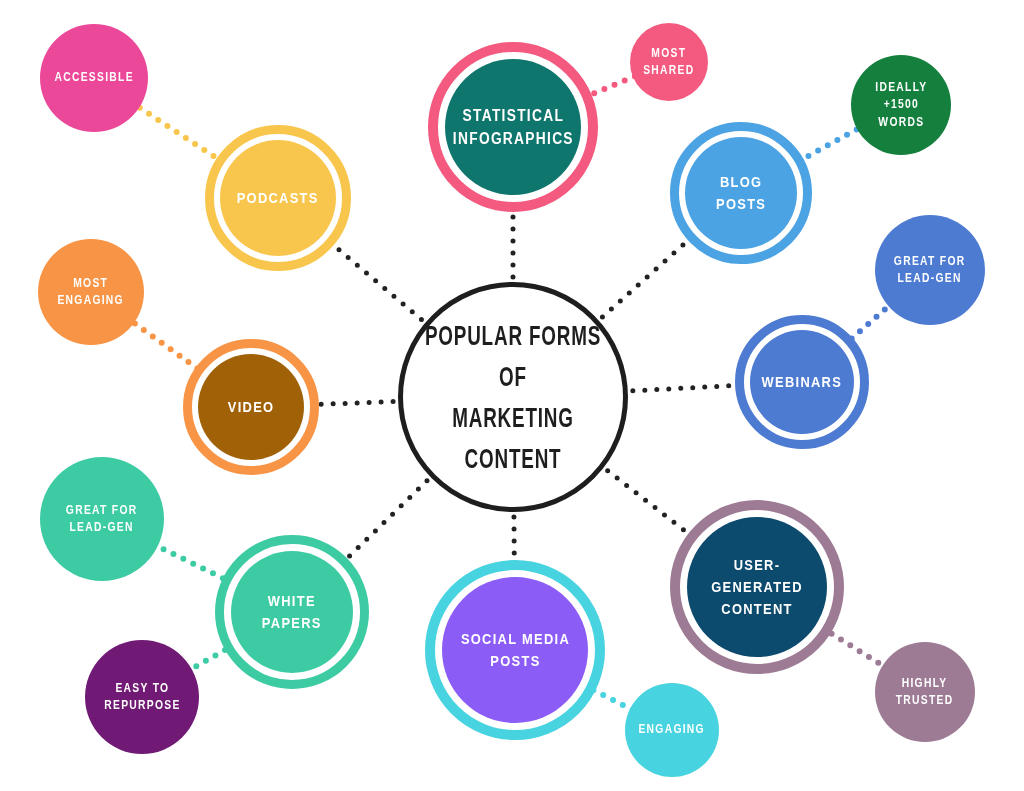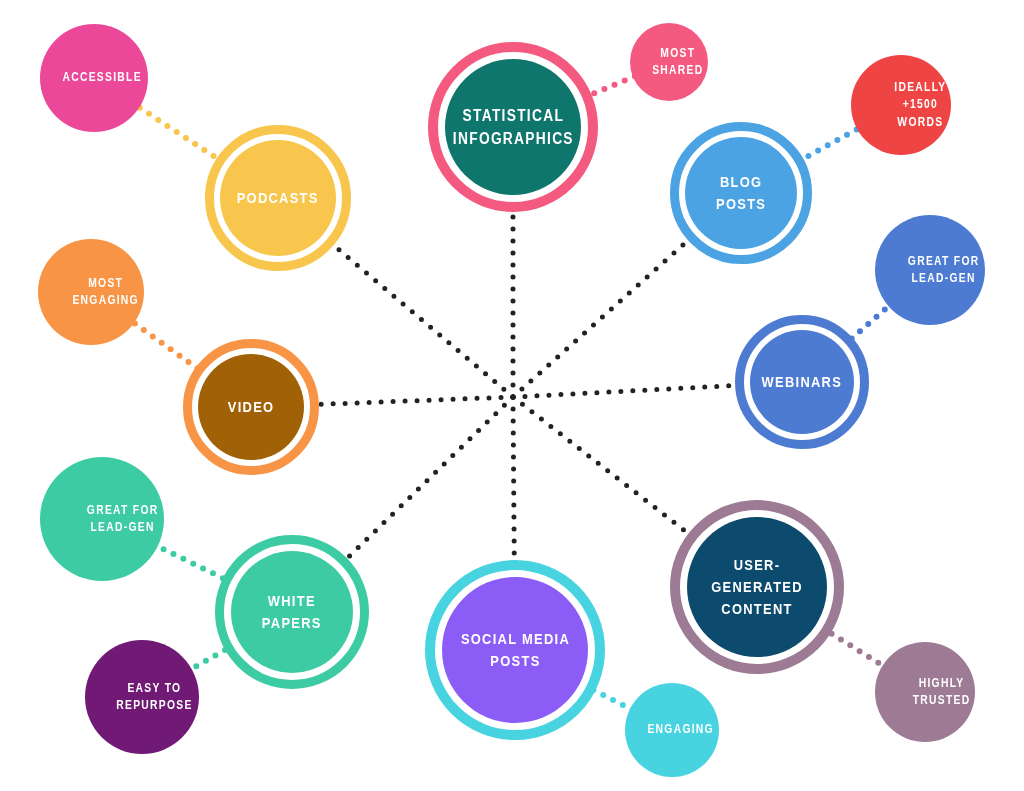--- a/index.html
+++ b/index.html
@@ -5,21 +5,21 @@
   html,body{margin:0;padding:0;background:#ffffff;}
   #canvas{
     position:relative;
     width:1024px;height:791px;
     overflow:hidden;
     font-family:"Liberation Sans", sans-serif;
     background:#ffffff;
   }
   #connectors{position:absolute;left:0;top:0;width:1024px;height:791px;}
   .node{position:absolute;border-radius:50%;box-sizing:border-box;
-        display:flex;align-items:center;justify-content:flex-end;}
+        display:flex;align-items:center;justify-content:center;}
   .ring{background:#ffffff;}
   .ring .inner{width:100%;height:100%;border-radius:50%;
         display:flex;align-items:center;justify-content:center;}
   .label{
     color:#ffffff;text-align:center;white-space:pre-line;
     font-weight:700;letter-spacing:1.5px;line-height:1.45;
     transform:scaleX(0.86);
   }
   .center-node{
     background:#ffffff;border:5px solid #1E1E1E;
@@ -47,41 +47,45 @@
       <line x1="757" y1="587" x2="925" y2="692" stroke="#9D7B94" stroke-width="6" stroke-linecap="round" stroke-dasharray="0 11"></line>
       <line x1="513" y1="397" x2="515" y2="650" stroke="#222222" stroke-width="5" stroke-linecap="round" stroke-dasharray="0 12"></line>
       <line x1="515" y1="650" x2="672" y2="730" stroke="#47D3DF" stroke-width="6" stroke-linecap="round" stroke-dasharray="0 11"></line>
       <line x1="513" y1="397" x2="292" y2="612" stroke="#222222" stroke-width="5" stroke-linecap="round" stroke-dasharray="0 12"></line>
       <line x1="292" y1="612" x2="102" y2="519" stroke="#3DCBA4" stroke-width="6" stroke-linecap="round" stroke-dasharray="0 11"></line>
       <line x1="292" y1="612" x2="142" y2="697" stroke="#3DCBA4" stroke-width="6" stroke-linecap="round" stroke-dasharray="0 11"></line>
       <line x1="513" y1="397" x2="251" y2="407" stroke="#222222" stroke-width="5" stroke-linecap="round" stroke-dasharray="0 12"></line>
       <line x1="251" y1="407" x2="91" y2="292" stroke="#F89445" stroke-width="6" stroke-linecap="round" stroke-dasharray="0 11"></line>
     </svg>
 
+  <div class="node center-node" style="left:398px;top:282px;width:230px;height:230px;">
+    <div class="center-label">POPULAR FORMS OF
+MARKETING CONTENT</div>
+  </div>
 
   <div id="nodes-layer">
       <div class="node" style="left: 40px; top: 24px; width: 108px; height: 108px; background: #ec4899;">
         <div class="label" style="font-size: 12px;">ACCESSIBLE</div>
       </div>
       <div class="node ring" style="left: 205px; top: 125px; width: 146px; height: 146px; border: 9px solid rgb(249, 198, 77); padding: 6px;">
         <div class="inner" style="background: rgb(249, 198, 77);">
           <div class="label" style="font-size: 15px;">PODCASTS</div>
         </div>
       </div>
       <div class="node" style="left: 630px; top: 23px; width: 78px; height: 78px; background: rgb(244, 89, 127);">
         <div class="label" style="font-size: 12px;">MOST
 SHARED</div>
       </div>
       <div class="node ring" style="left: 428px; top: 42px; width: 170px; height: 170px; border: 10px solid rgb(244, 89, 127); padding: 7px;">
         <div class="inner" style="background: #0f766e;">
           <div class="label" style="font-size: 16px;">STATISTICAL
 INFOGRAPHICS</div>
         </div>
       </div>
-      <div class="node" style="left: 851px; top: 55px; width: 100px; height: 100px; background: #ef4444;">
+      <div class="node" style="left: 851px; top: 55px; width: 100px; height: 100px; background: #15803d;">
         <div class="label" style="font-size: 12px;">IDEALLY
 +1500
 WORDS</div>
       </div>
       <div class="node ring" style="left: 670px; top: 122px; width: 142px; height: 142px; border: 9px solid rgb(75, 163, 227); padding: 6px;">
         <div class="inner" style="background: rgb(75, 163, 227);">
           <div class="label" style="font-size: 15px;">BLOG
 POSTS</div>
         </div>
       </div>

